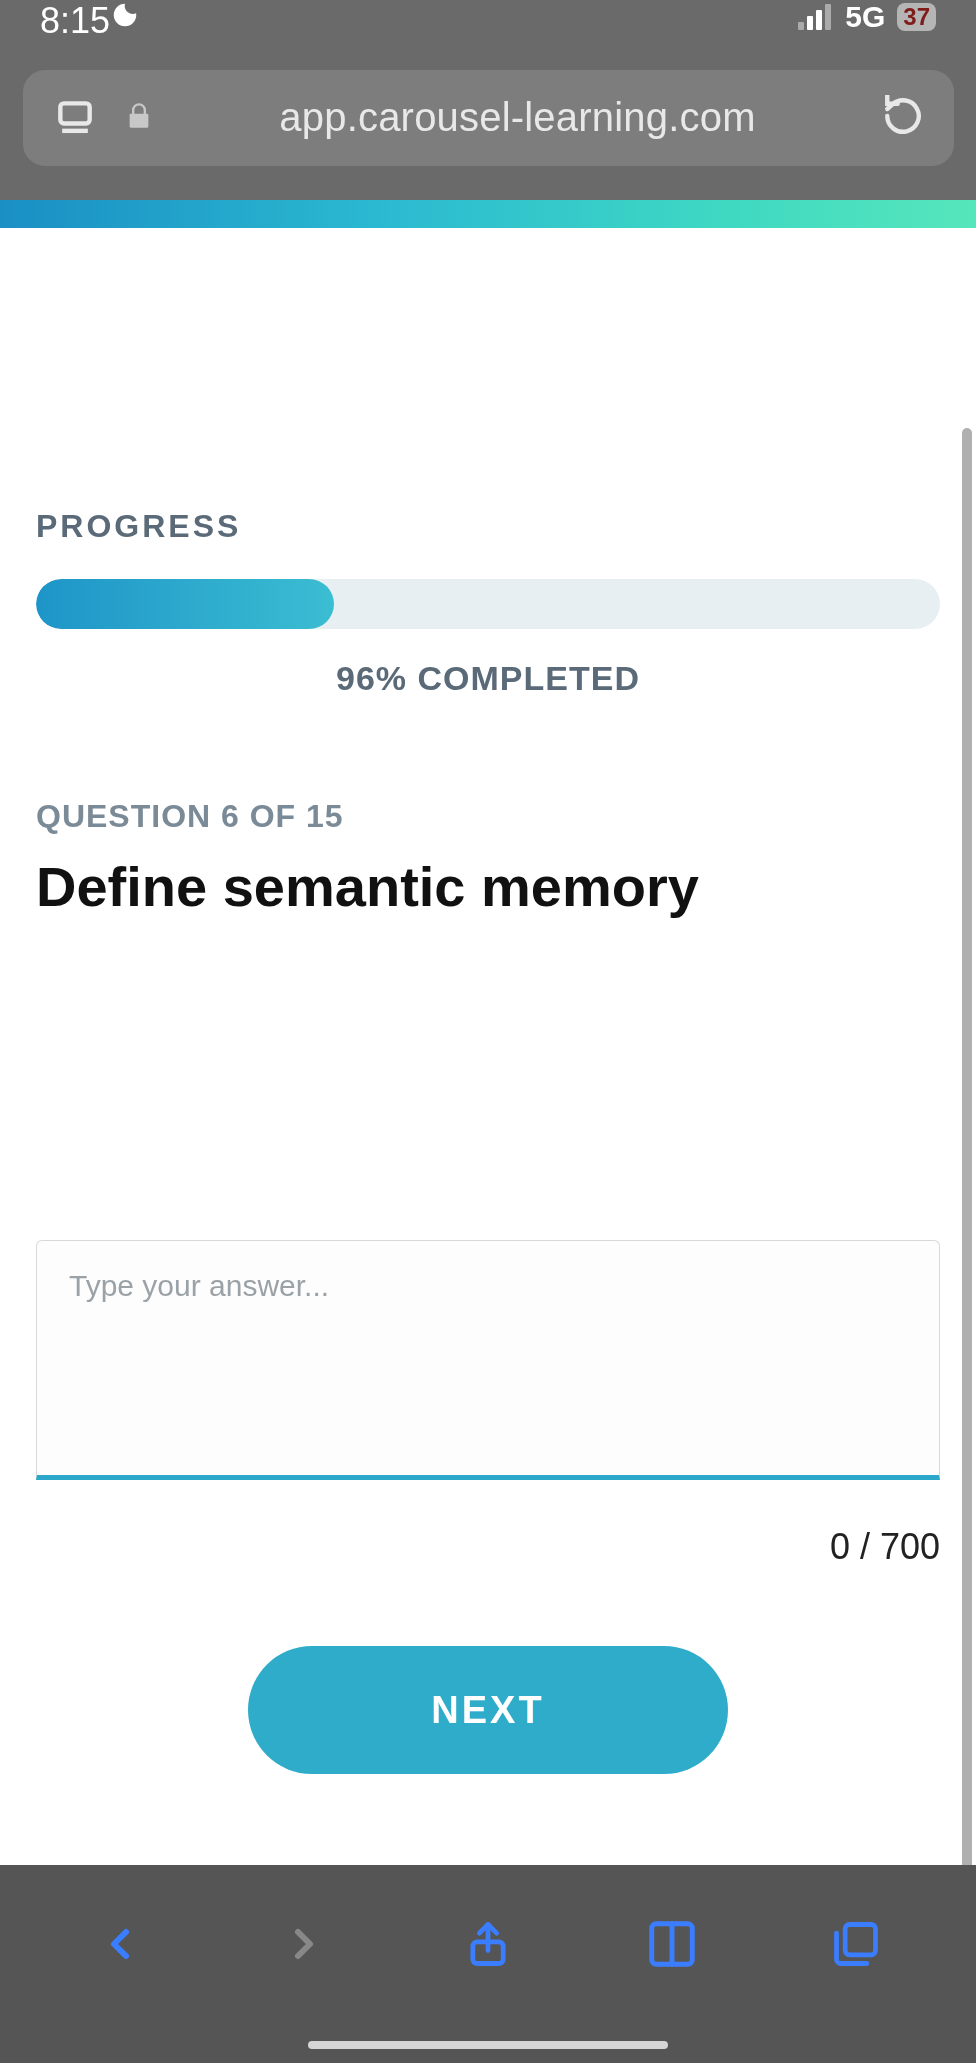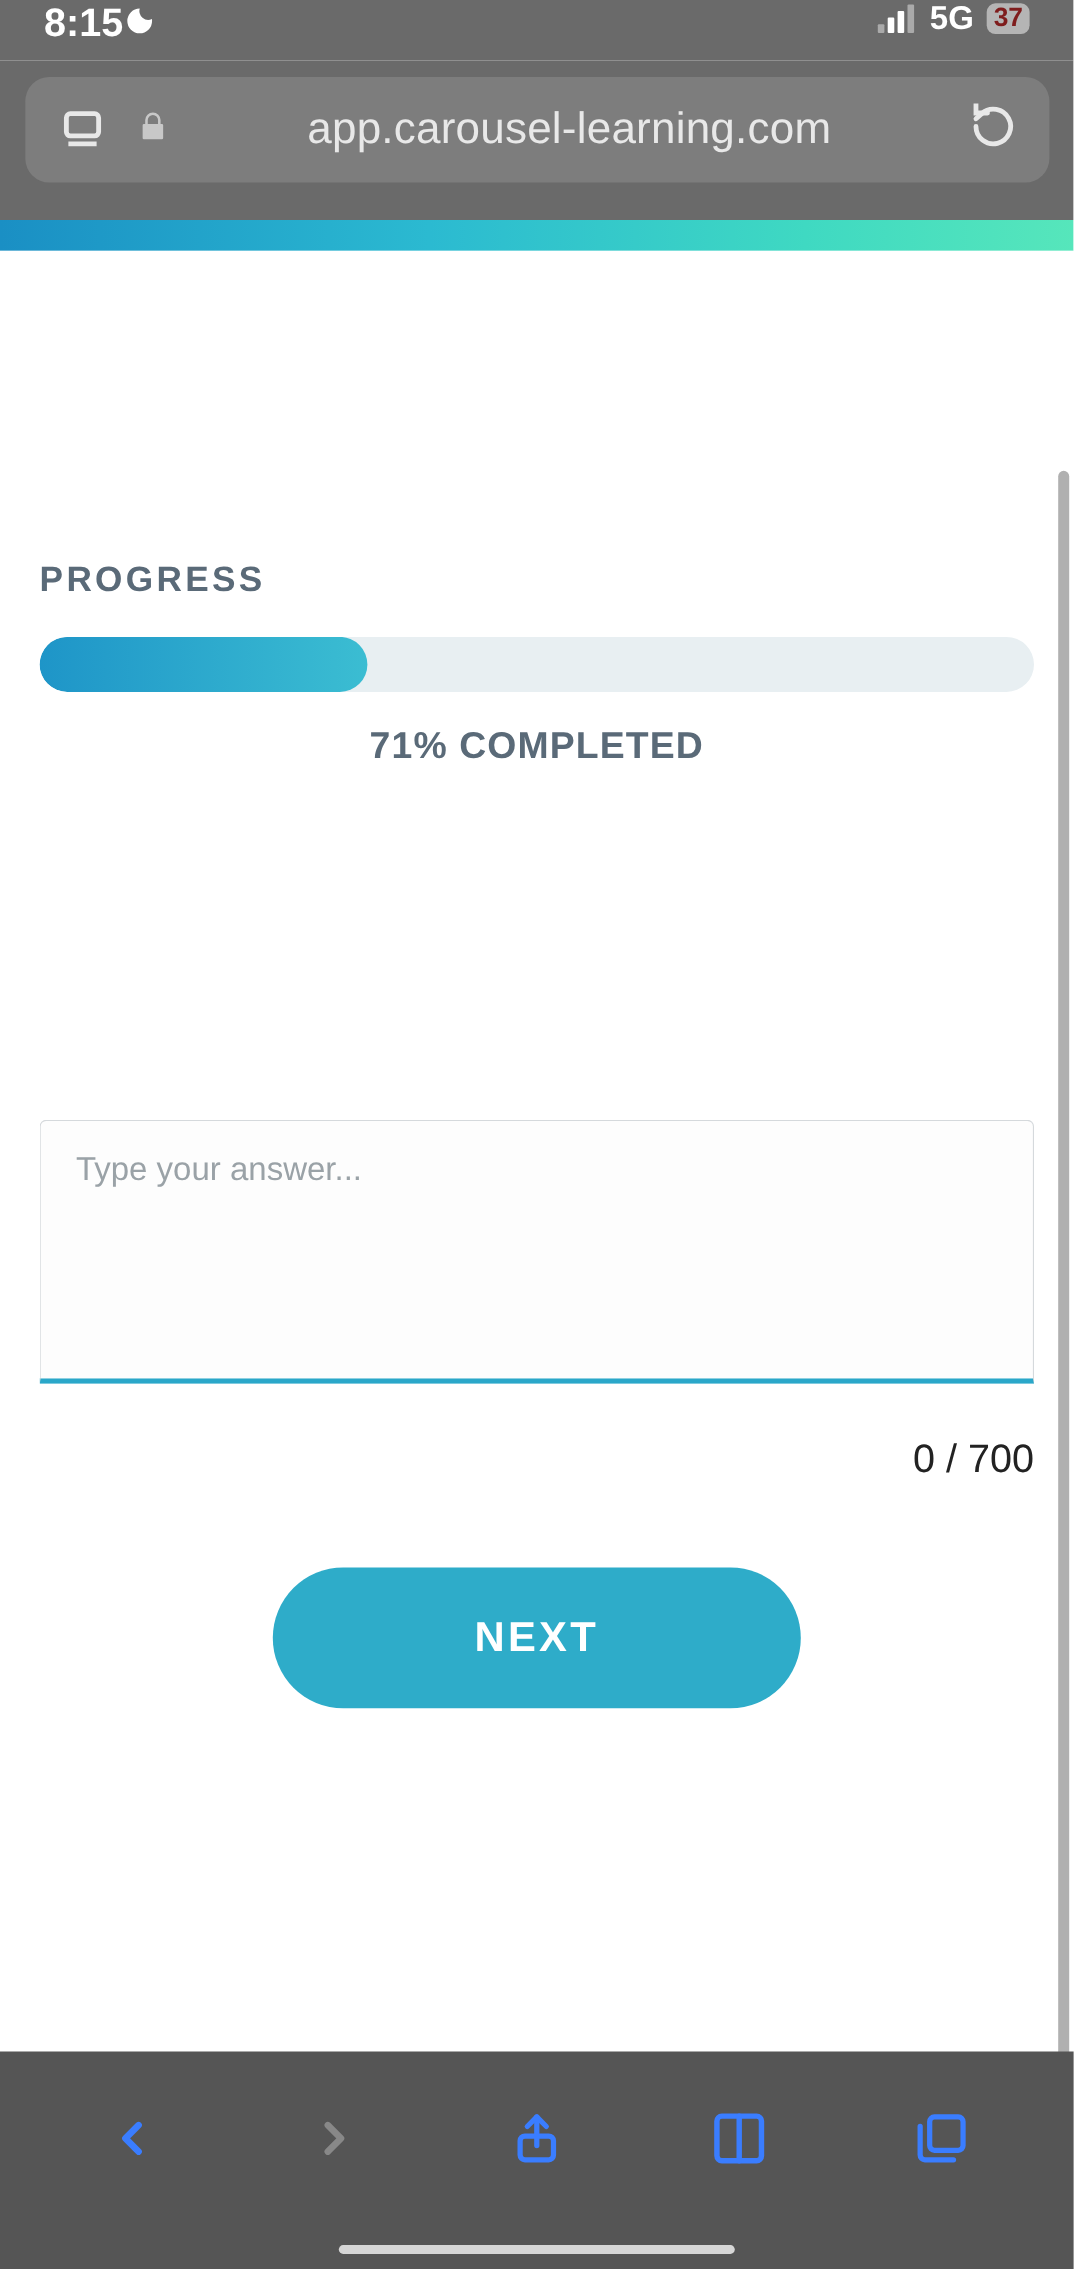--- a/index.html
+++ b/index.html
@@ -1,20 +1,20 @@
 <!DOCTYPE html>
 <html><head>
 <meta charset="utf-8">
 <style>
   * { margin: 0; padding: 0; box-sizing: border-box; }
   html, body { width: 976px; height: 2063px; font-family: -apple-system, BlinkMacSystemFont, "Segoe UI", Helvetica, Arial, sans-serif; background: #fff; overflow: hidden; }
   
   
   .status-bar { height: 55px; background: #6a6a6a; display: flex; justify-content: space-between; align-items: flex-start; padding: 0 40px; }
-  .status-left { display: flex; align-items: flex-end; gap: 0; color: #fff; font-size: 36px; font-weight: 700; }
+  .status-left { display: flex; align-items: flex-start; gap: 0; color: #fff; font-size: 36px; font-weight: 400; }
   .status-right { display: flex; align-items: center; gap: 12px; color: #fff; font-size: 30px; font-weight: 600; }
   .moon-icon { font-size: 30px; }
   .signal-icon { display: flex; align-items: flex-end; gap: 3px; margin-right:2px;}
   .signal-bar { width: 6px; background: #fff; border-radius: 1px; }
   .signal-bar.dim { background: #aaa; }
   .battery-badge { background: #b5b5b5; color: #7f1d1d; border-radius: 8px; padding: 0 6px; font-size: 24px; font-weight: 800; line-height: 28px; }
   
   
   .browser-chrome { height: 145px; background: #6a6a6a; display: flex; align-items: center; padding: 0 22px 20px 23px; }
   .address-bar { flex: 1; height: 96px; background: #7d7d7d; border-radius: 22px; display: flex; align-items: center; padding: 0 30px; gap: 28px; }
@@ -104,23 +104,27 @@
 <div class="gradient-bar"></div>
 
 <div class="content">
   <div class="scroll-indicator"></div>
 
   <div class="progress-section">
     <div class="progress-label">PROGRESS</div>
     <div class="progress-track">
       <div class="progress-fill"></div>
     </div>
-    <div class="progress-percent">71% COMPLETED</div>
+    <div class="progress-percent">96% COMPLETED</div>
   </div>
 
+  <div class="question-section">
+    <div class="question-counter">QUESTION 6 OF 15</div>
+    <div class="question-text">Define semantic memory</div>
+  </div>
 
   <div class="answer-section">
     <textarea class="answer-input" placeholder="Type your answer..." style=""></textarea>
     <div class="char-count">0 / 700</div>
     <button class="next-button">NEXT</button>
   </div>
 </div>
 
 <div class="bottom-toolbar">
   <div class="toolbar-btn">

